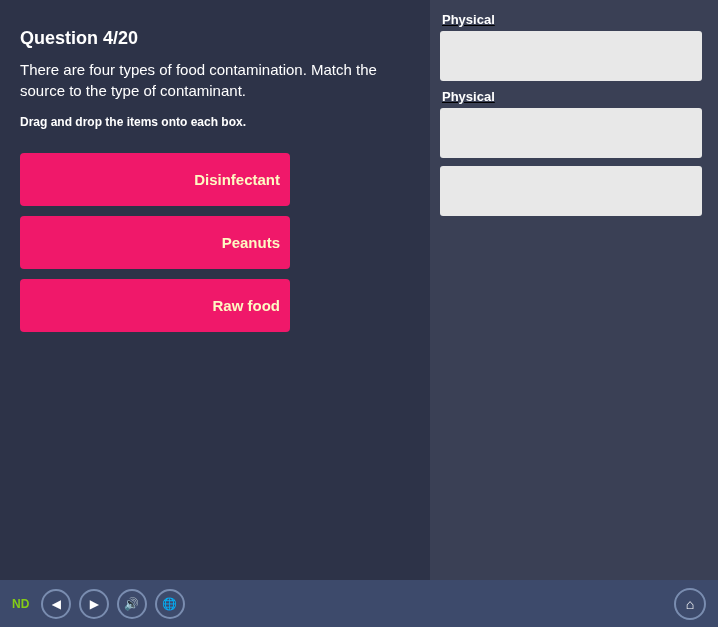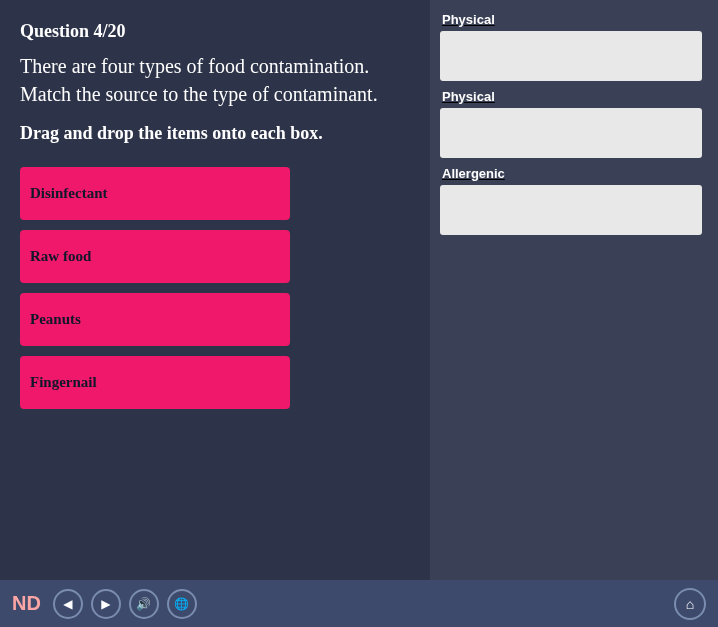--- a/index.html
+++ b/index.html
@@ -16,59 +16,58 @@
     .main-content {
       display: flex;
       width: 718px;
       height: 580px;
       background-color: #2d3348;
     }
 
     
     .left-panel {
       width: 430px;
-      padding: 21px 20px;
+      padding: 28px 20px;
       flex-shrink: 0;
-      font-family: Liberation Serif, serif;
     }
 
     .question-number {
       color: white;
       font-size: 18px;
       font-weight: bold;
       margin-bottom: 10px;
     }
 
     .question-text {
       color: white;
-      font-size: 20px;
+      font-size: 15px;
       line-height: 1.4;
       margin-bottom: 14px;
     }
 
     .drag-instruction {
       color: white;
-      font-size: 18px;
+      font-size: 12px;
       font-weight: bold;
       margin-bottom: 22px;
       line-height: 1.3;
     }
 
     .drag-items {
       display: flex;
       flex-direction: column;
       gap: 10px;
     }
 
     .drag-item {
       background-color: #f0186a;
-      color: #0f172a;
+      color: #fef9c3;
       font-size: 15px;
       font-weight: bold;
-      text-align: left;
+      text-align: right;
       padding: 18px 10px;
       border-radius: 4px;
       width: 270px;
       cursor: grab;
       user-select: none;
     }
 
     
     .right-panel {
       flex: 1;
@@ -109,22 +108,22 @@
       display: flex;
       align-items: center;
       padding: 0 12px;
       gap: 8px;
       position: absolute;
       bottom: 0;
       left: 0;
     }
 
     .toolbar-label {
-      color: #fca5a5;
-      font-size: 20px;
+      color: #84cc16;
+      font-size: 12px;
       font-weight: bold;
       margin-right: 4px;
     }
 
     .toolbar-btn {
       width: 30px;
       height: 30px;
       border-radius: 50%;
       border: 2px solid #7a8db0;
       background: transparent;
@@ -158,37 +157,35 @@
 <body>
 
 <div class="main-content">
 
   <div class="left-panel">
     <div class="question-number">Question 4/20</div>
     <div class="question-text">There are four types of food contamination. Match the source to the type of contaminant.</div>
     <div class="drag-instruction">Drag and drop the items onto each box.</div>
     <div class="drag-items">
       <div class="drag-item" draggable="true">Disinfectant</div>
+      <div class="drag-item" draggable="true">Peanuts</div>
       <div class="drag-item" draggable="true">Raw food</div>
-      <div class="drag-item" draggable="true">Peanuts</div>
-      <div class="drag-item" draggable="true">Fingernail</div>
     </div>
   </div>
 
   <div class="right-panel">
     <div class="drop-zone-container">
       <div class="drop-zone-label">Physical</div>
       <div class="drop-zone"></div>
     </div>
     <div class="drop-zone-container">
       <div class="drop-zone-label">Physical</div>
       <div class="drop-zone"></div>
     </div>
     <div class="drop-zone-container">
-      <div class="drop-zone-label">Allergenic</div>
       <div class="drop-zone"></div>
     </div>
   </div>
 </div>
 
 <div class="toolbar">
   <span class="toolbar-label">ND</span>
   <button class="toolbar-btn">
     <span>◀</span>
   </button>

